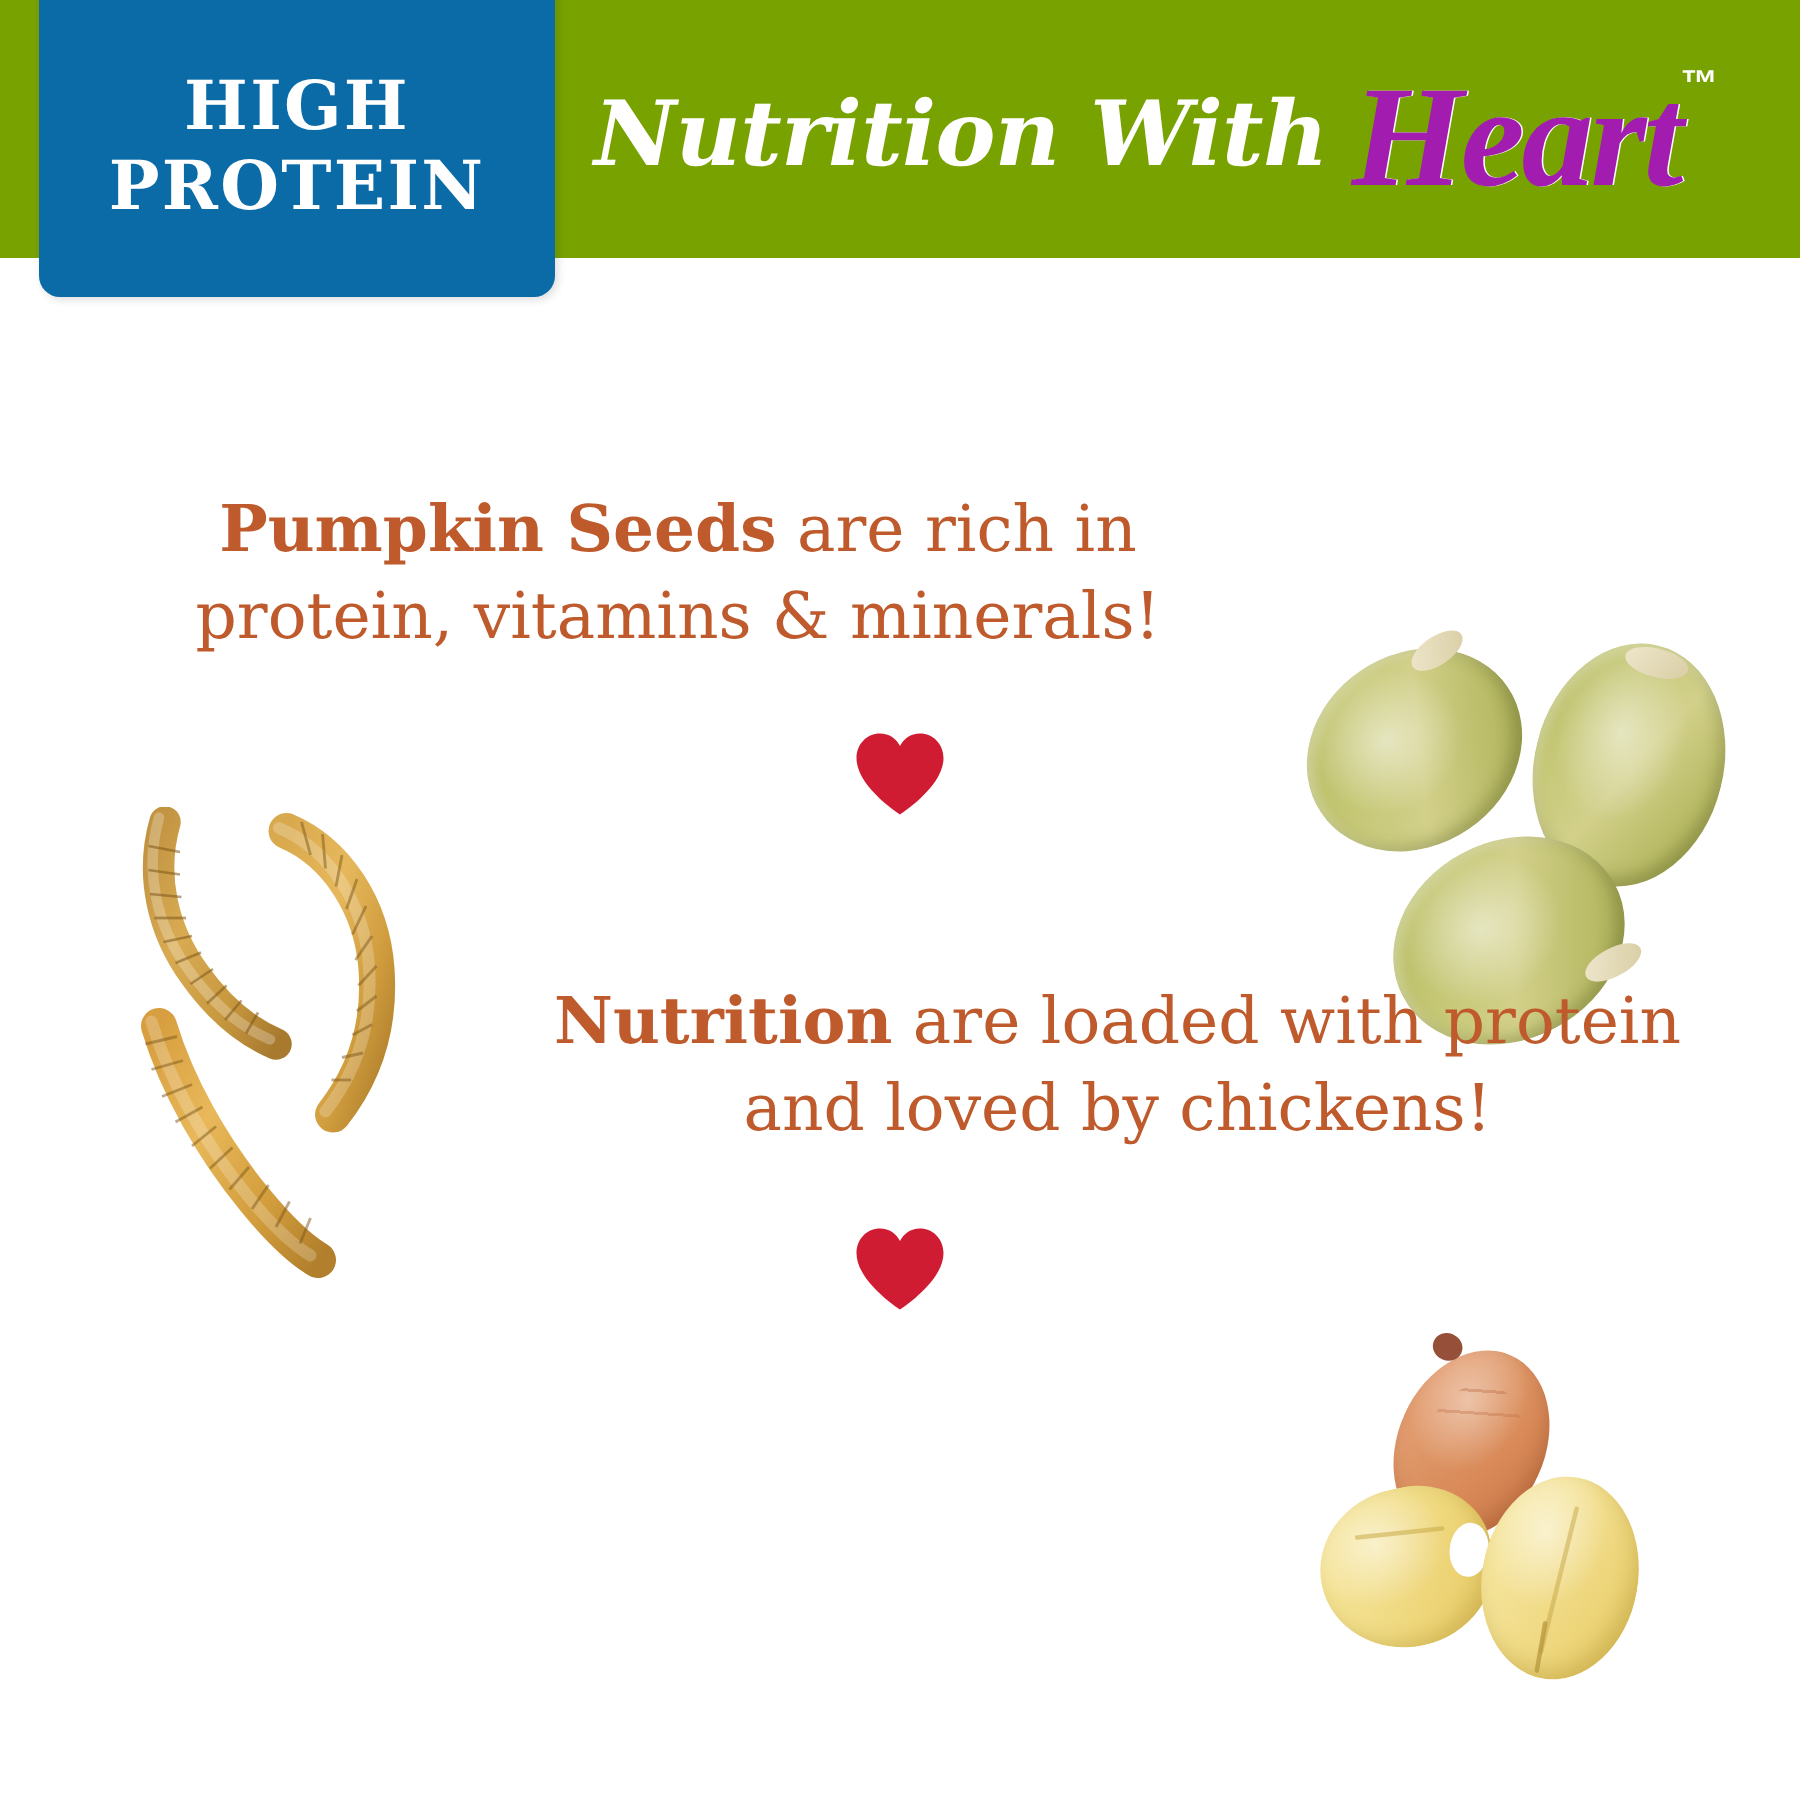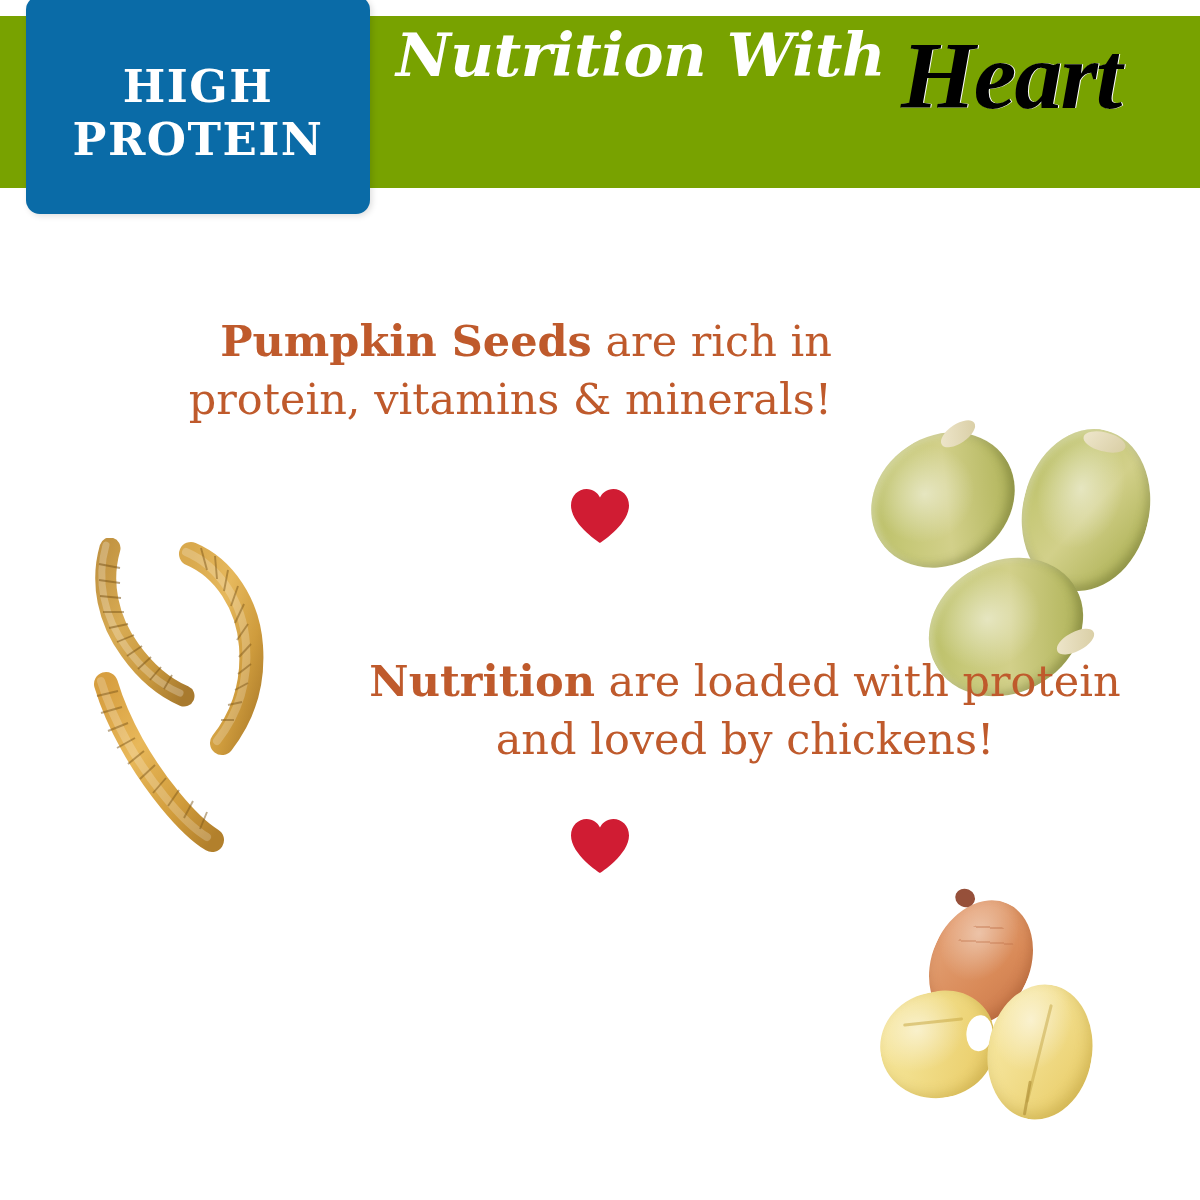--- a/index.html
+++ b/index.html
@@ -13,21 +13,21 @@
     height: 1200px;
     overflow: hidden;
     font-family: "Liberation Serif", "DejaVu Serif", serif;
     position: relative;
   }
 
   
   .header {
     position: absolute;
     left: 0;
-    top: 16px;
+    top: 0;
     width: 1200px;
     height: 172px;
   }
   .header-green-bar {
     position: absolute;
     left: 0;
     top: 0;
     width: 1200px;
     height: 172px;
     background: #78a200;
@@ -58,35 +58,36 @@
     padding-top: 16px;
     white-space: pre-line;
   }
   .header-title-wrap {
     position: absolute;
     left: 396px;
     top: 0;
     width: 804px;
     height: 172px;
     display: flex;
+    align-items: center;
     justify-content: flex-start;
     z-index: 2;
   }
   .title-part-1 {
     color: #ffffff;
     font-family: "DejaVu Serif", "Liberation Serif", serif;
     font-weight: bold;
     font-style: italic;
     font-size: 60px;
     letter-spacing: -0.5px;
     position: relative;
     top: 4px;
   }
   .title-script {
-    color: #000000;
+    color: #a21caf;
     font-family: "Liberation Serif", "DejaVu Serif", serif;
     font-style: italic;
     font-weight: bold;
     font-size: 96px;
     letter-spacing: -2px;
     margin-left: 16px;
     position: relative;
     top: 4px;
     text-shadow: 1px 0 0 #ffffff;
   }
@@ -114,21 +115,21 @@
     position: absolute;
     color: #bf5a2c;
     font-family: "DejaVu Serif", "Liberation Serif", serif;
     font-size: 43px;
     line-height: 1.34;
   }
   .copy .lead {
     font-weight: bold;
   }
 
-  #pumpkin-copy  { left: 72px;  top: 70px;  width: 760px; text-align: right; }
+  #pumpkin-copy  { left: 72px;  top: 82px;  width: 760px; text-align: center; }
   #mealworm-copy { left: 330px; top: 90px;  width: 830px; text-align: center; }
   #peanut-copy   { left: 72px;  top: 82px;  width: 740px; text-align: left; }
 
   
   .heart-divider {
     position: absolute;
     left: 0;
     width: 1200px;
     display: flex;
     justify-content: center;

